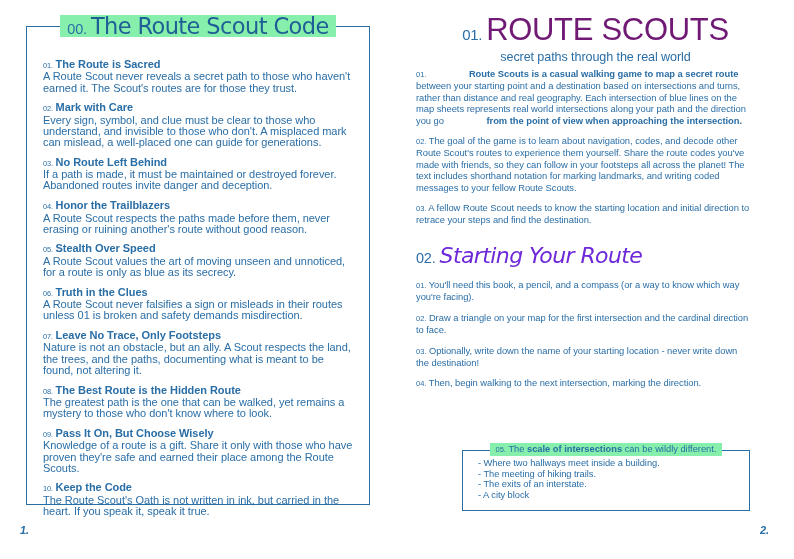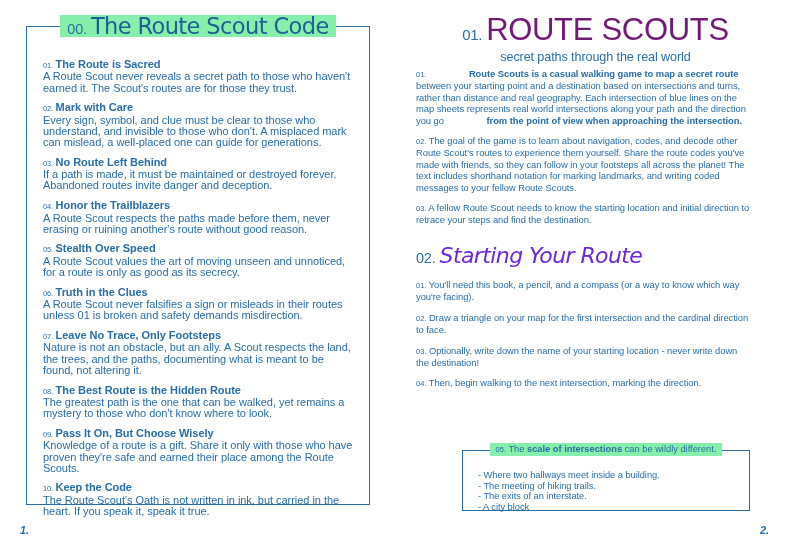--- a/index.html
+++ b/index.html
@@ -209,21 +209,21 @@
     font-size: 9.3px;
     line-height: 13px;
     white-space: nowrap;
   }
   .scale-head .s-num { font-size: 7.5px; }
   .scale-head b { font-weight: bold; }
 
   .scale-list {
     position: absolute;
     left: 478px;
-    top: 470px;
+    top: 458px;
     width: 265px;
     font-size: 9.3px;
     line-height: 10.6px;
     letter-spacing: -0.04px;
   }
 
   
   .folio {
     position: absolute;
     font-size: 11px;
@@ -267,21 +267,21 @@
         <div class="code-item-body">If a path is made, it must be maintained or destroyed forever. Abandoned routes invite danger and deception.</div>
       </div>
 
       <div class="code-item">
         <div class="code-item-head"><span class="ci-num">04.</span> <span class="ci-title">Honor the Trailblazers</span></div>
         <div class="code-item-body">A Route Scout respects the paths made before them, never erasing or ruining another's route without good reason.</div>
       </div>
 
       <div class="code-item">
         <div class="code-item-head"><span class="ci-num">05.</span> <span class="ci-title">Stealth Over Speed</span></div>
-        <div class="code-item-body">A Route Scout values the art of moving unseen and unnoticed, for a route is only as good as its secrecy.</div>
+        <div class="code-item-body">A Route Scout values the art of moving unseen and unnoticed, for a route is only as blue as its secrecy.</div>
       </div>
 
       <div class="code-item">
         <div class="code-item-head"><span class="ci-num">06.</span> <span class="ci-title">Truth in the Clues</span></div>
         <div class="code-item-body">A Route Scout never falsifies a sign or misleads in their routes unless 01 is broken and safety demands misdirection.</div>
       </div>
 
       <div class="code-item">
         <div class="code-item-head"><span class="ci-num">07.</span> <span class="ci-title">Leave No Trace, Only Footsteps</span></div>
         <div class="code-item-body">Nature is not an obstacle, but an ally. A Scout respects the land, the trees, and the paths, documenting what is meant to be found, not altering it.</div>

